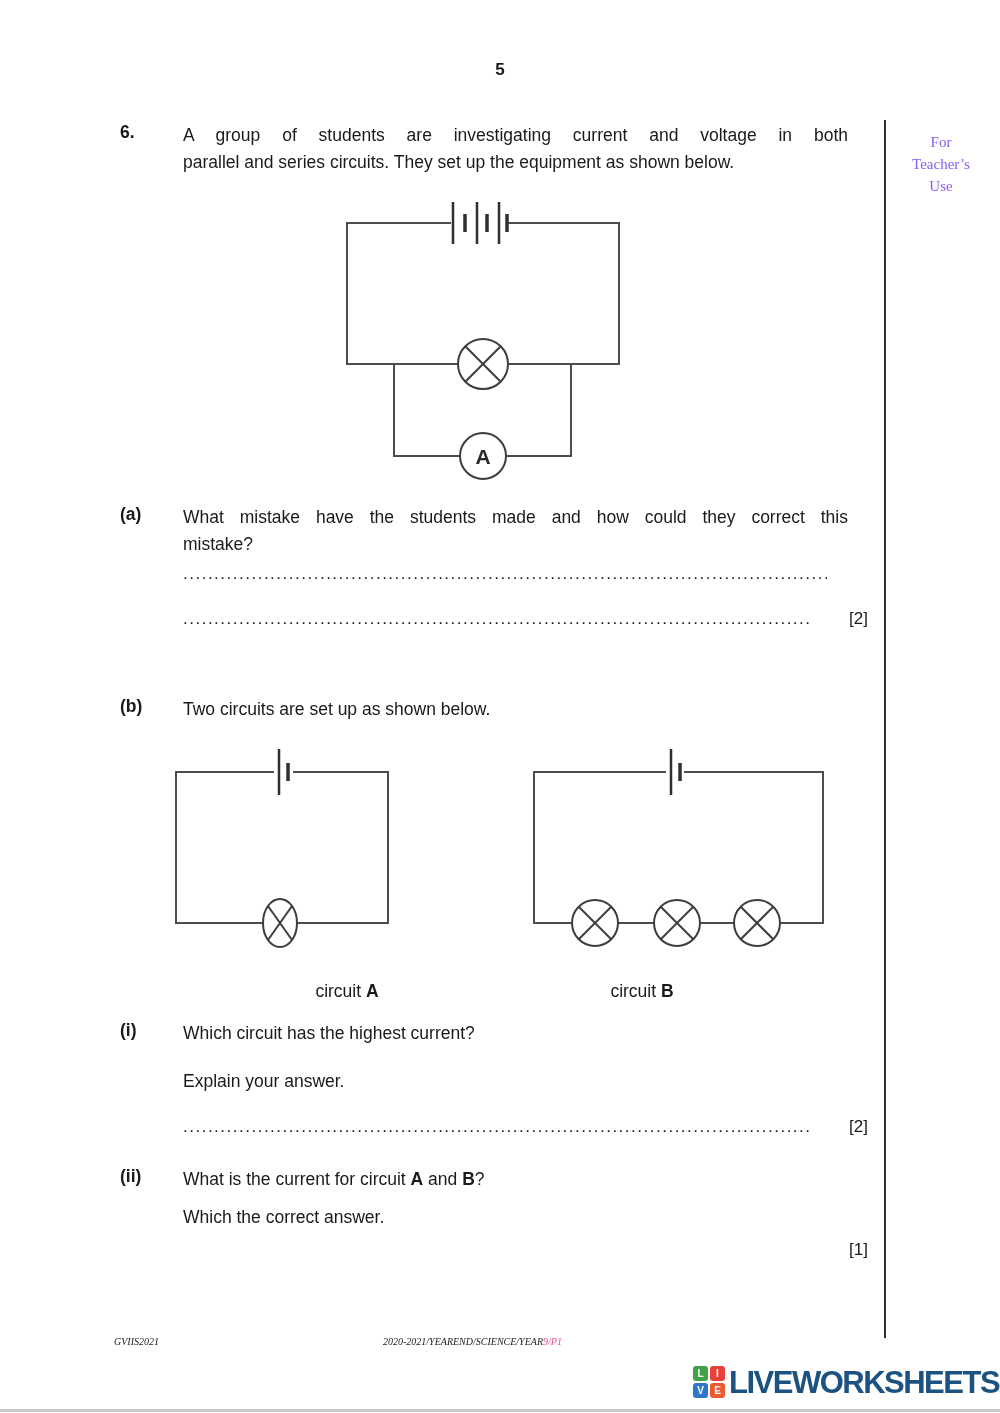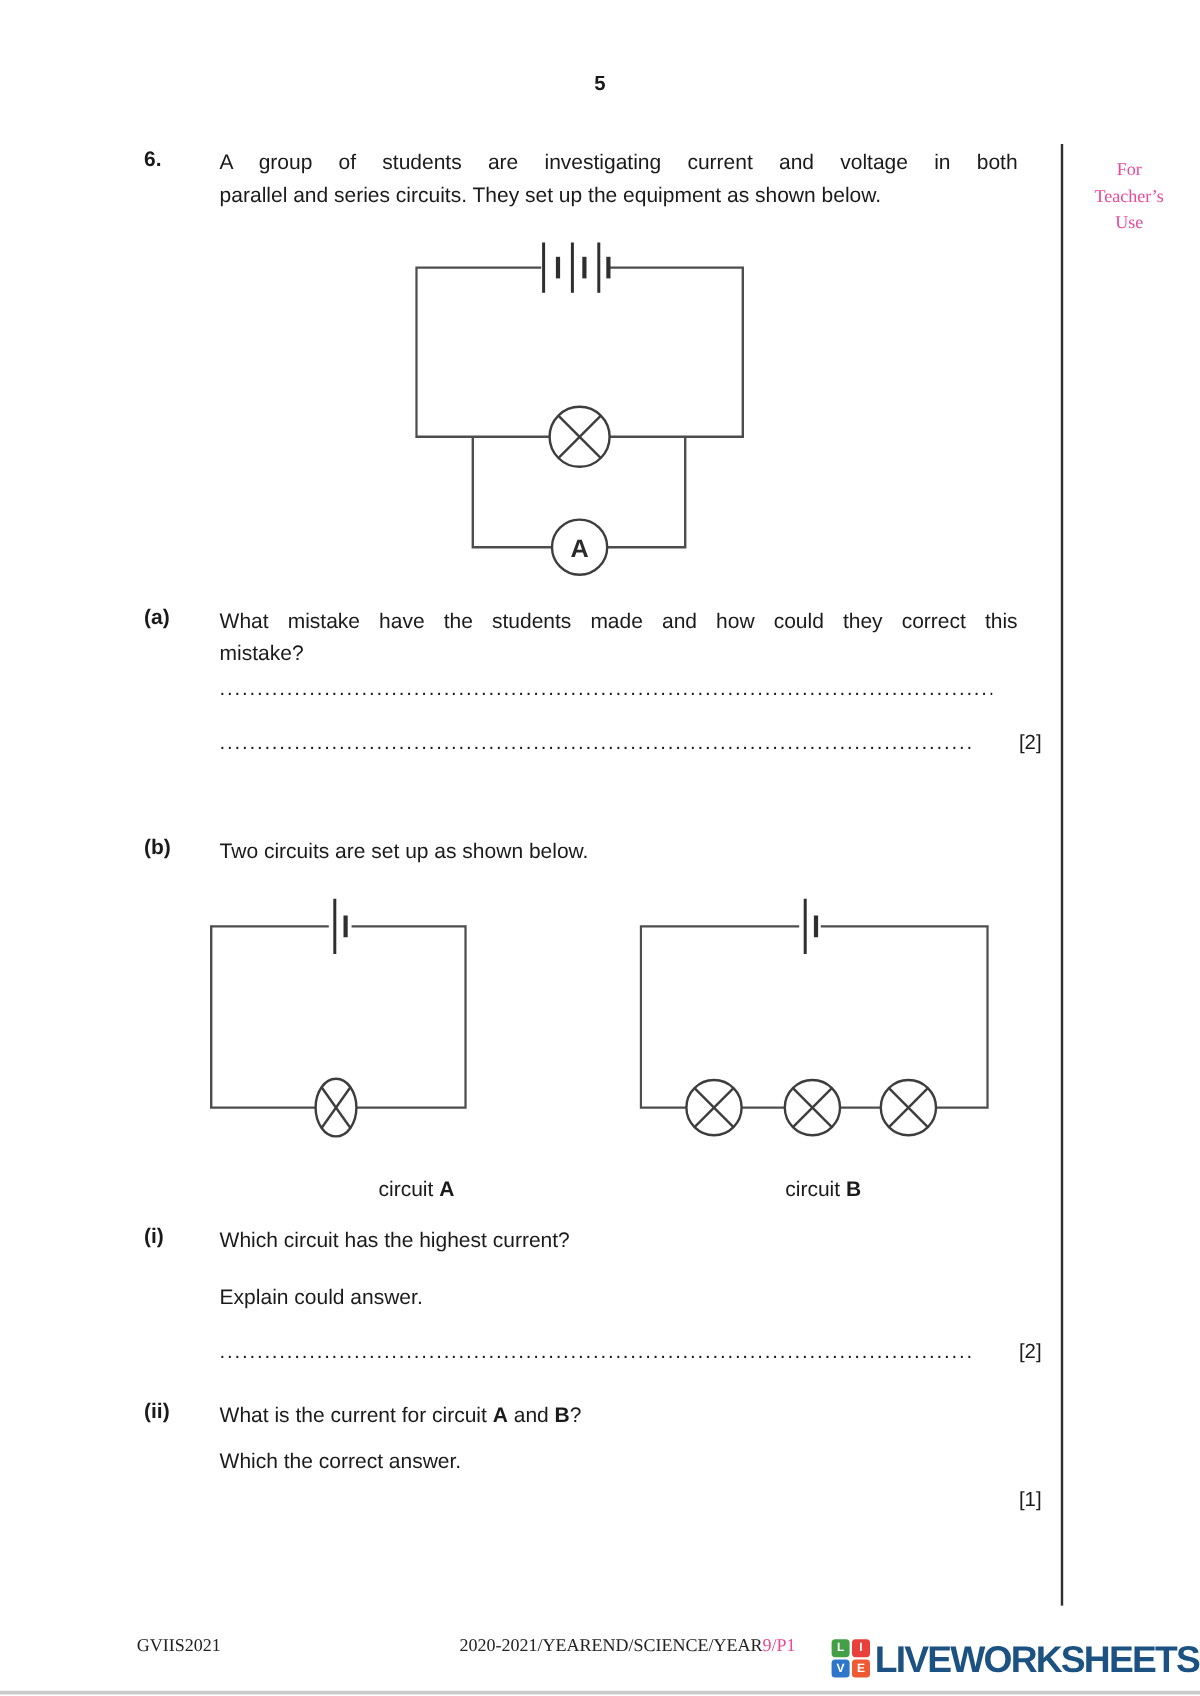--- a/index.html
+++ b/index.html
@@ -22,21 +22,21 @@
   }
   .q-label {
     left: 120px; font-weight: bold; font-size: 17.5px;
   }
   .q-text {
     left: 183px; width: 665px; font-size: 17.5px; line-height: 27px;
   }
   .justify-first { text-align: justify; text-align-last: justify; }
   .teacher-use {
     left: 896px; top: 131px; width: 90px;
-    text-align: center; font-size: 15px; line-height: 22px; color: #ec4899;
+    text-align: center; font-size: 15px; line-height: 22px; color: #8b5cf6;
   }
   .vline {
     left: 884px; top: 120px; width: 2px; height: 1218px; background: #2f2f2f;
   }
   .answer-row {
     left: 183px; width: 685px; display: flex; justify-content: space-between; align-items: flex-end;
   }
   .dots {
     font-size: 17px; letter-spacing: 1.5px; color: #1a1a1a;
     white-space: nowrap; overflow: hidden; line-height: 20px;
@@ -49,21 +49,21 @@
   svg.circuit path, svg.circuit line { stroke: #4d4d4d; stroke-width: 2; fill: none; }
   svg.circuit .cell-long { stroke: #2f2f2f; stroke-width: 2.5; }
   svg.circuit .cell-short { stroke: #2f2f2f; stroke-width: 3.5; }
   svg.circuit circle, svg.circuit ellipse { stroke: #3d3d3d; stroke-width: 2; fill: none; }
   svg.circuit .lampx { stroke: #3d3d3d; stroke-width: 2; }
   svg.circuit text {
     font-family: "Liberation Sans", sans-serif; font-size: 21px; font-weight: bold;
     fill: #2a2a2a; text-anchor: middle;
   }
   .circuit-caption { top: 981px; width: 140px; text-align: center; font-size: 17.5px; }
-  .footer-text { top: 1364px; font-size: 15px; color: #222; }
+  .footer-text { top: 1336px; font-size: 10px; color: #222; font-style: italic; }
   .logo {
     left: 693px; top: 1366px; display: flex; align-items: center; gap: 4px;
   }
   .logo-grid {
     display: grid; grid-template-columns: 15px 15px; grid-template-rows: 15px 15px;
     gap: 2px;
   }
   .logo-square {
     border-radius: 3px; color: #fff; font-size: 10px; font-weight: bold;
     display: flex; align-items: center; justify-content: center;
@@ -170,27 +170,27 @@
     <g>
       <circle cx="224" cy="179" r="23"></circle>
       <line class="lampx" x1="208" y1="163" x2="240" y2="195"></line>
       <line class="lampx" x1="208" y1="195" x2="240" y2="163"></line>
     </g>
   </svg>
 
   <div class="abs circuit-caption" style="left:277px;">
     <span>circuit </span><span class="bold">A</span>
   </div>
-  <div class="abs circuit-caption" style="left:616px;">
+  <div class="abs circuit-caption" style="left:572px;">
     <span>circuit </span><span class="bold">B</span>
   </div>
 
   <div class="abs q-label" style="top:1020px;">(i)</div>
   <div class="abs q-text" style="top:1020px;">Which circuit has the highest current?</div>
-  <div class="abs q-text" style="top:1068px;">Explain could answer.</div>
+  <div class="abs q-text" style="top:1068px;">Explain your answer.</div>
   <div class="abs answer-row" style="top:1117px;">
     <div class="dots dots-short">........................................................................................................................................................................................................</div>
     <div class="marks">[2]</div>
   </div>
 
   <div class="abs q-label" style="top:1166px;">(ii)</div>
   <div class="abs q-text" style="top:1166px;">
     <span>What is the current for circuit </span><span class="bold">A</span><span> and </span><span class="bold">B</span><span>?</span>
   </div>
   <div class="abs q-text" style="top:1204px;">Which the correct answer.</div>

